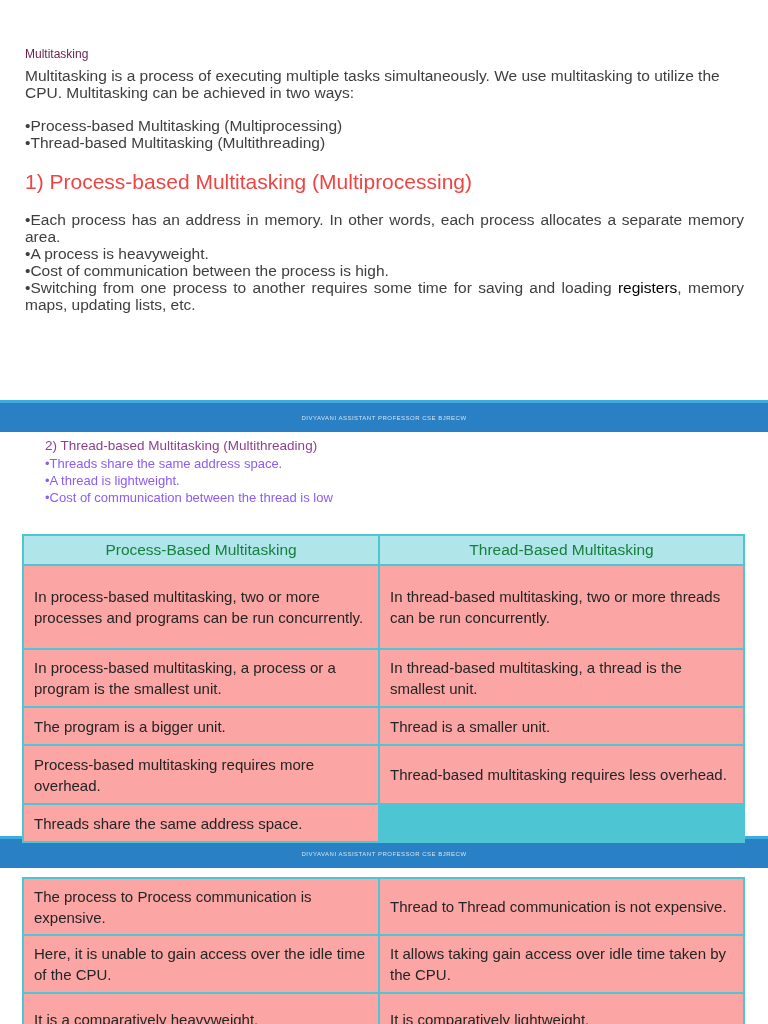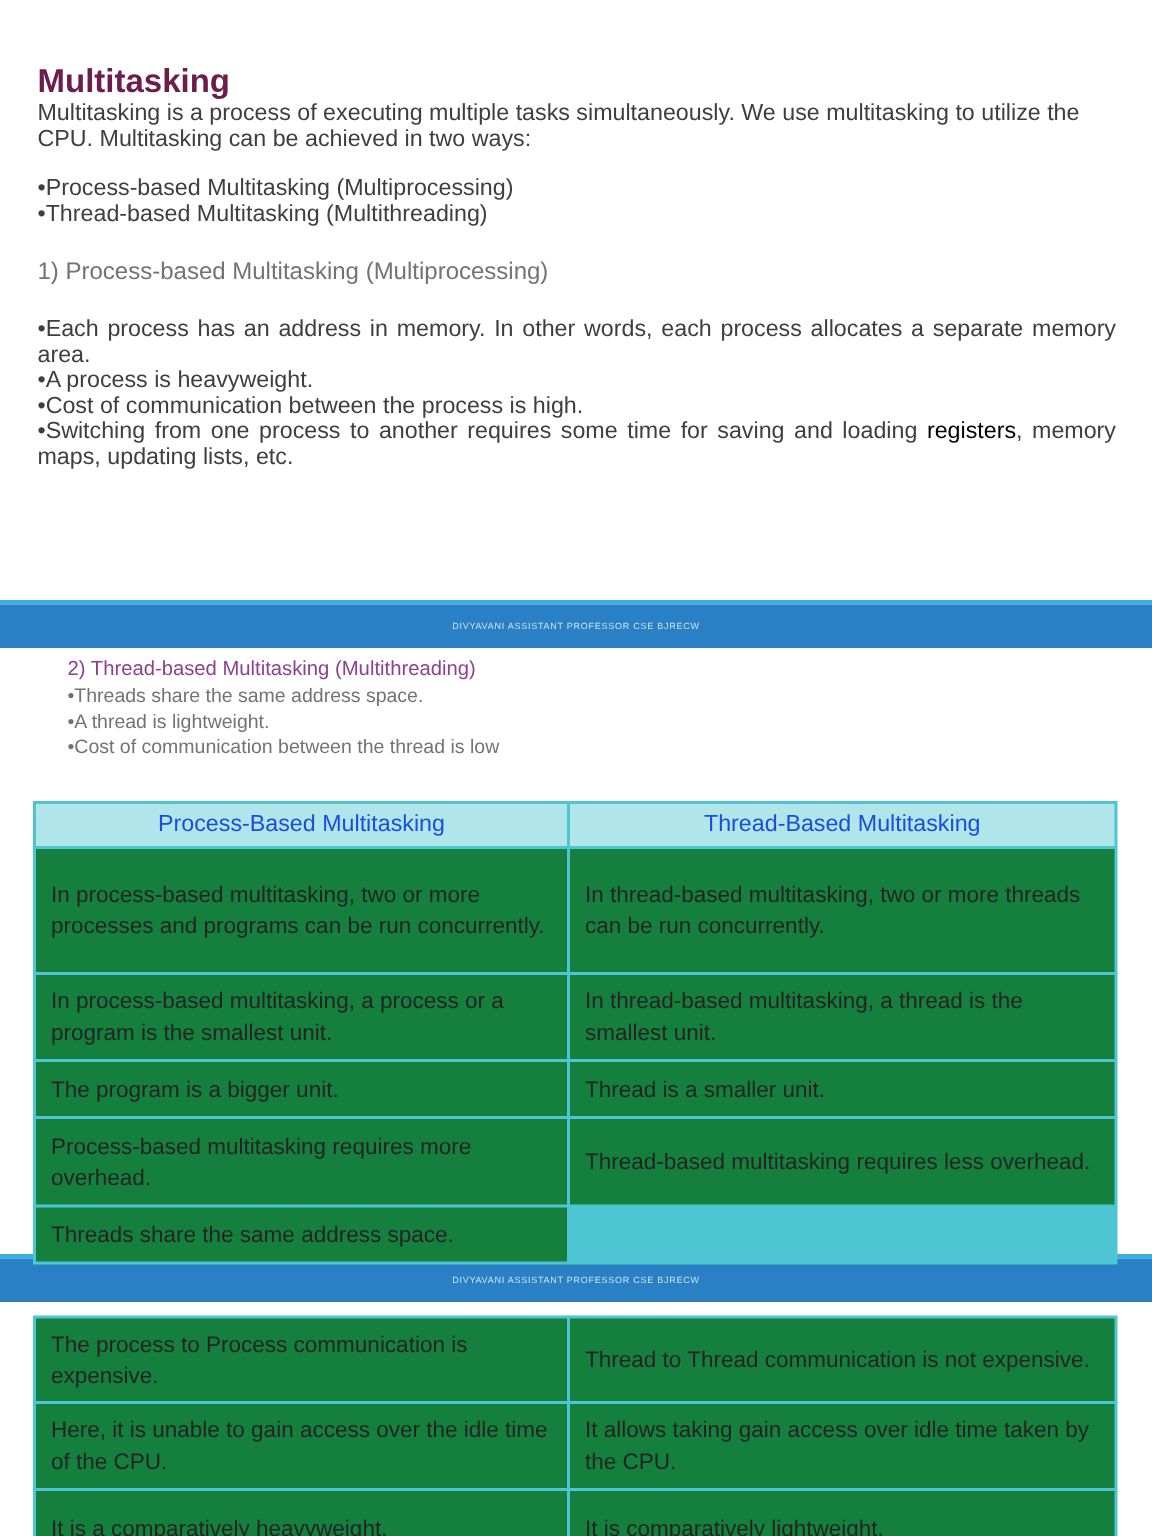--- a/index.html
+++ b/index.html
@@ -15,37 +15,37 @@
   }
 
   
   .top-section {
     position: absolute;
     left: 25px;
     top: 42px;
     width: 719px;
   }
   .doc-title {
-    font-size: 22px;
+    font-size: 12px;
     line-height: 24px;
-    font-weight: bold;
+    font-weight: normal;
     color: #6d1c4e;
     margin-bottom: 1px;
   }
   .body-line {
     font-size: 15.5px;
     line-height: 17px;
     color: #3e3e3e;
   }
   .intro-paragraph { margin-bottom: 16px; }
   .intro-bullets { margin-bottom: 20px; }
   .section-heading {
-    font-size: 16px;
+    font-size: 21px;
     line-height: 22px;
-    color: #737373;
+    color: #ef4444;
     margin-bottom: 18px;
   }
   .justify { text-align: justify; }
   .green-link {
     color: #000000;
     cursor: pointer;
   }
 
   
   .banner {
@@ -77,21 +77,21 @@
     width: 680px;
   }
   .thread-heading {
     font-size: 13.5px;
     line-height: 18px;
     color: #8d4090;
   }
   .small-line {
     font-size: 13px;
     line-height: 17.2px;
-    color: #737373;
+    color: #8b5cf6;
   }
 
   
   .cmp-table {
     position: absolute;
     left: 22px;
     width: 723px;
     display: grid;
     grid-template-columns: 354px 1fr;
     gap: 2px;
@@ -106,24 +106,24 @@
   .table-lower {
     top: 877px;
     grid-template-rows: 55px 56px 50px;
   }
   .th {
     background: #b0e5ea;
     display: flex;
     align-items: center;
     justify-content: center;
     font-size: 15.5px;
-    color: #1d4ed8;
+    color: #15803d;
   }
   .td {
-    background: #15803d;
+    background: #fca5a5;
     display: flex;
     align-items: center;
     padding: 4px 12px 4px 10px;
   }
   .td span {
     font-size: 15px;
     line-height: 21px;
     color: #242424;
   }
 </style>

